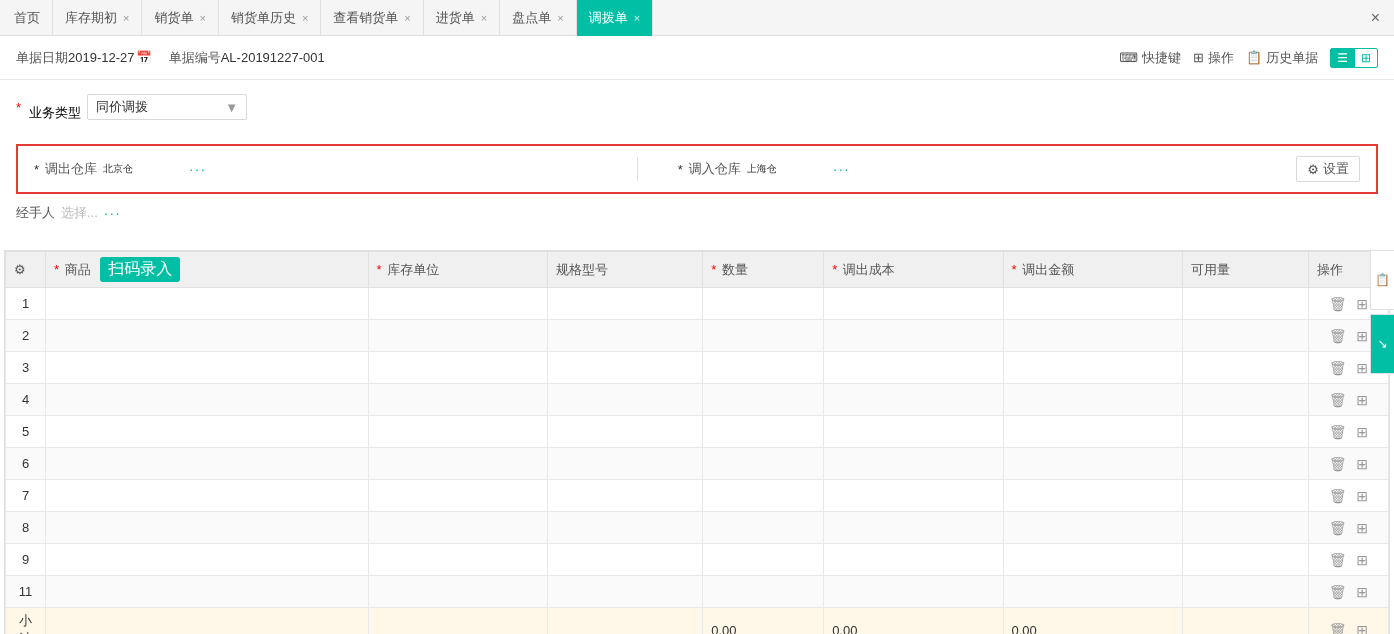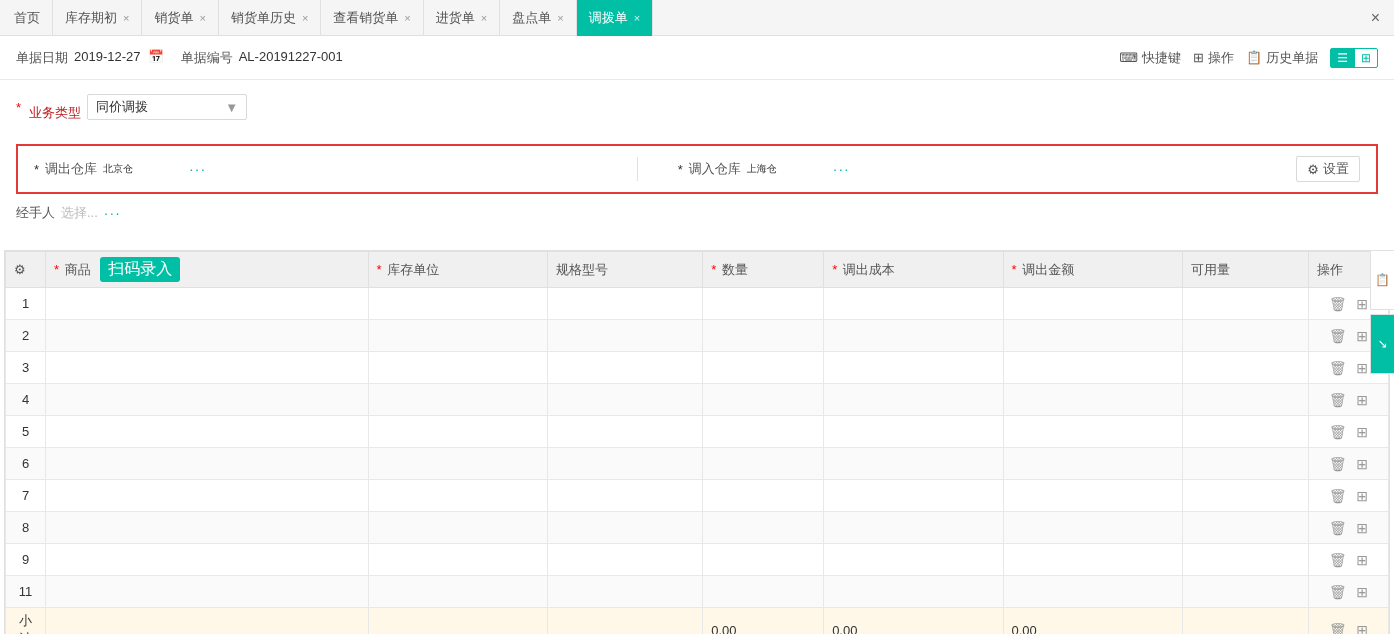--- a/index.html
+++ b/index.html
@@ -54,22 +54,21 @@
       background: #fff;
       height: 44px;
     }
     .toolbar-left {
       display: flex;
       align-items: center;
       gap: 16px;
     }
     .toolbar-field {
       display: flex;
-      align-items: flex-start;
-      gap: 6px;
+      align-items: center;
       font-size: 13px;
       color: #333;
     }
     .toolbar-field label { color: #555; }
     .date-value {
       color: #333;
       font-weight: 500;
     }
     .calendar-icon {
       color: #00bfa5;
@@ -117,21 +116,21 @@
       align-items: center;
       margin-bottom: 10px;
       gap: 20px;
     }
     .form-field {
       display: flex;
       align-items: center;
       gap: 6px;
     }
     .form-field .required { color: #f00; margin-right: 2px; }
-    .form-field label { color: #b91c1c; white-space: nowrap; margin-top: 12px; }
+    .form-field label { color: #000000; white-space: nowrap; margin-top: 12px; }
     .form-select {
       display: flex;
       align-items: center;
       border: 1px solid #d9d9d9;
       border-radius: 2px;
       padding: 3px 8px;
       min-width: 160px;
       cursor: pointer;
       background: #fff;
       justify-content: space-between;

